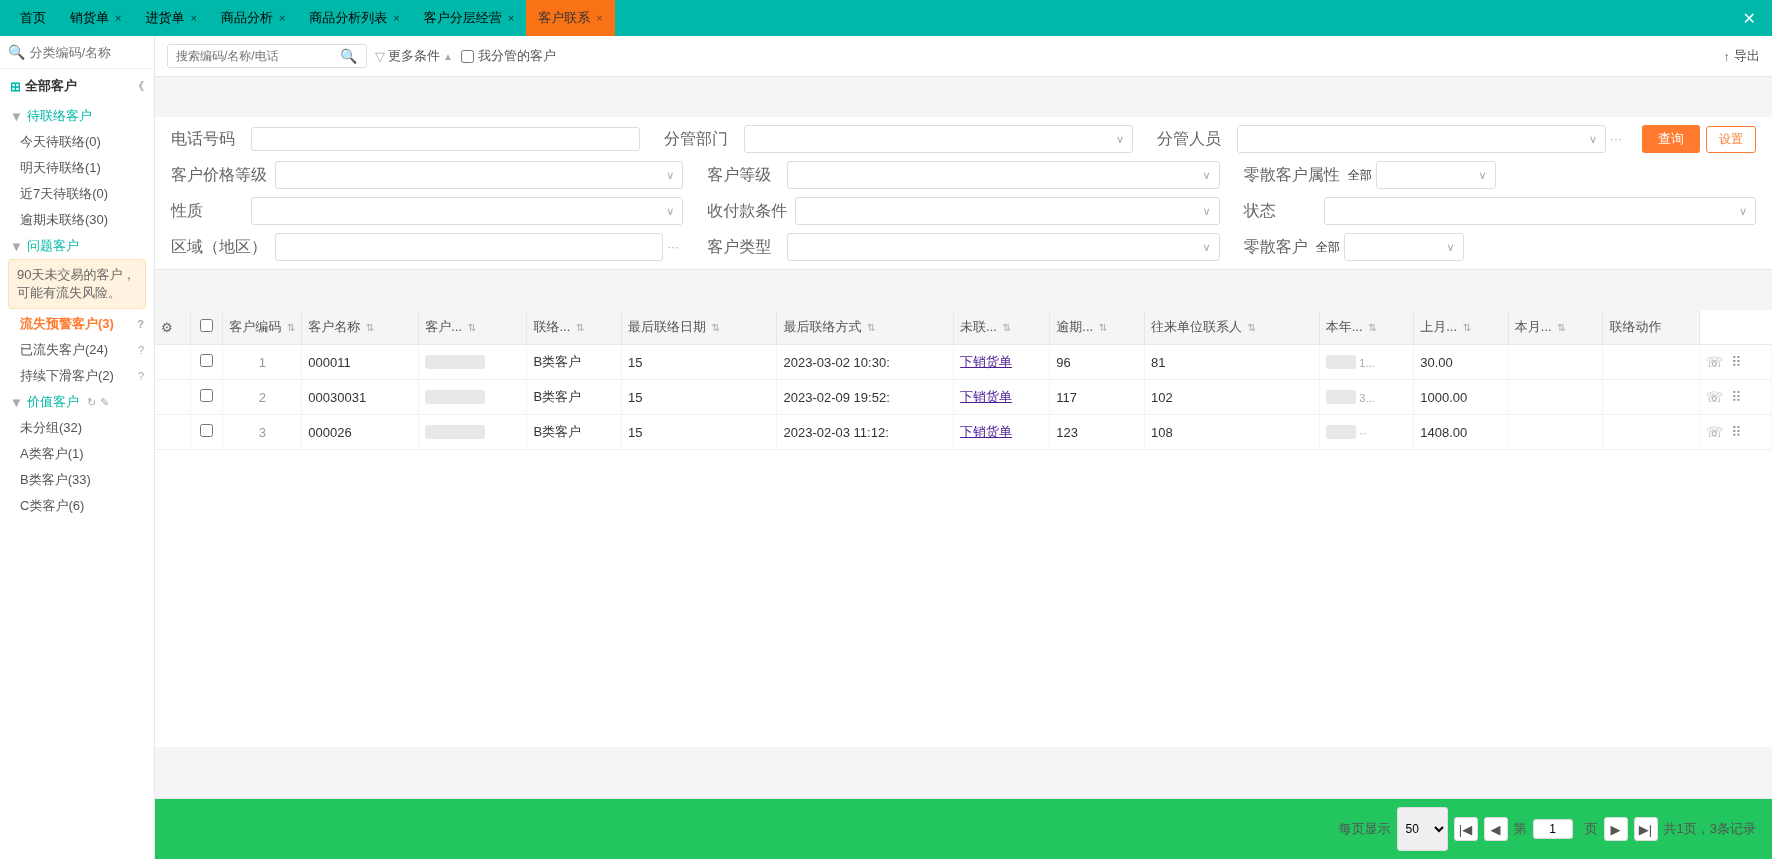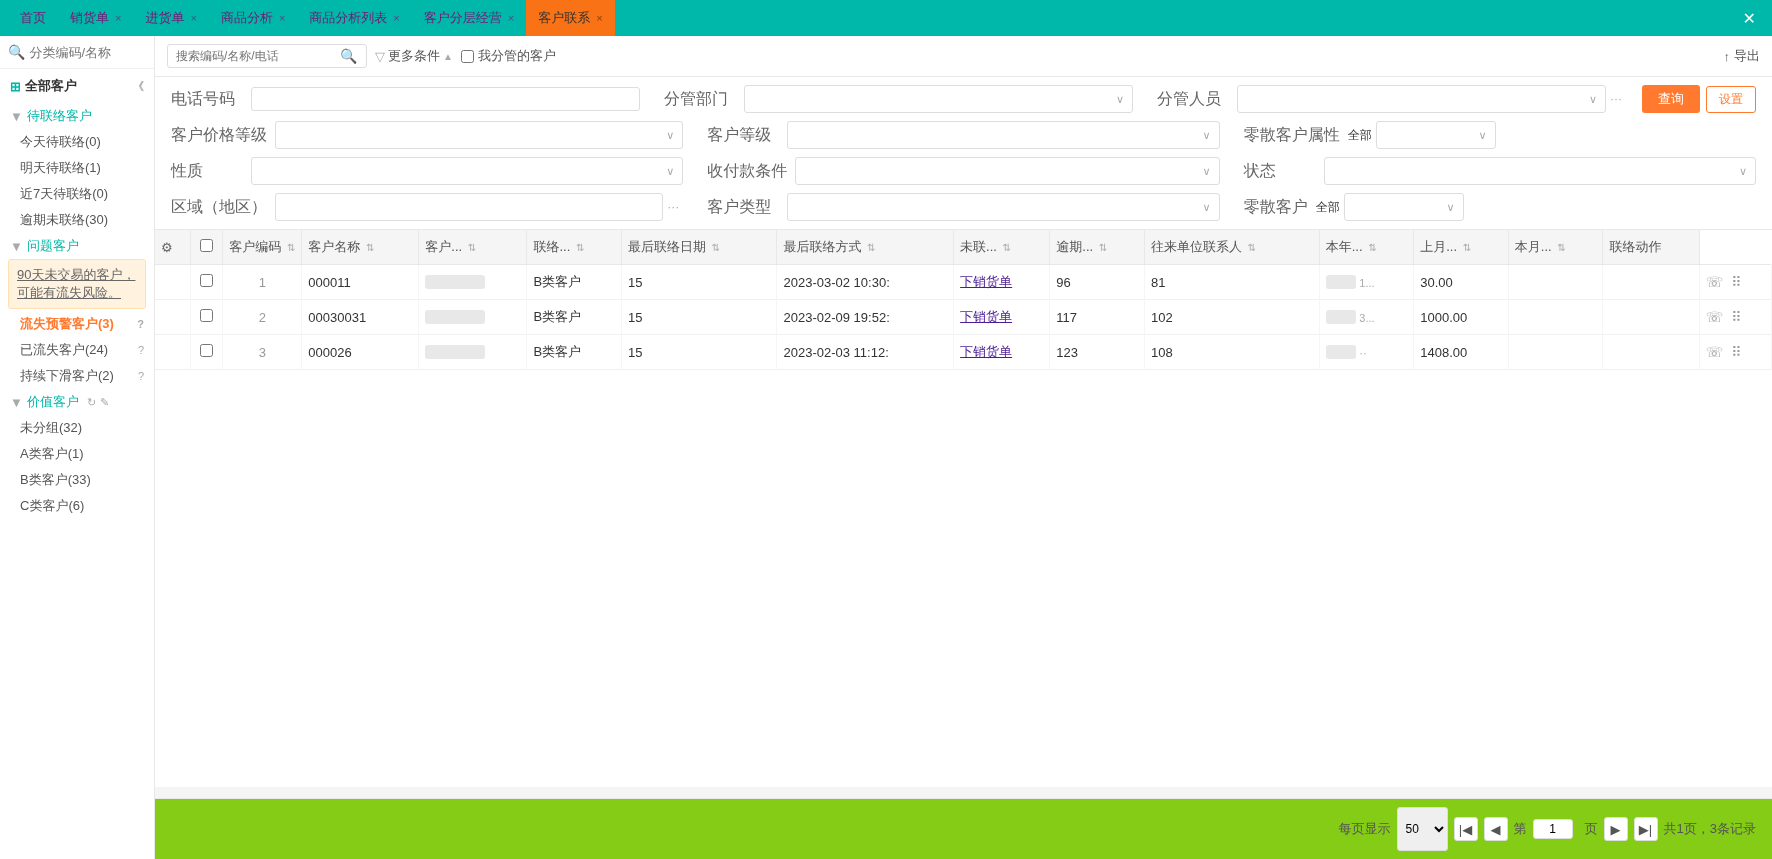--- a/index.html
+++ b/index.html
@@ -15,21 +15,21 @@
       color: #fff;
     }
     .top-nav .nav-item {
       padding: 0 12px;
       height: 36px;
       display: flex;
       align-items: center;
       cursor: pointer;
       white-space: nowrap;
       font-size: 13px;
-      color: #701a75;
+      color: #000000;
       position: relative;
     }
     .top-nav .nav-item.active {
       background: #f97316;
       color: #333;
     }
     .top-nav .nav-item .close-x {
       margin-left: 6px;
       font-size: 11px;
       opacity: 0.7;
@@ -114,30 +114,30 @@
     .sidebar-item .help-icon { color: #aaa; font-size: 11px; }
     .sidebar-section-warn {
       margin: 0 8px 2px;
       padding: 6px 8px;
       background: #fff3e0;
       border: 1px solid #ffe0b2;
       border-radius: 3px;
       font-size: 11px;
       color: #666;
       line-height: 1.4;
-      text-decoration: underline;
     }
 
     
     .content-area {
       flex: 1;
       display: flex;
       flex-direction: column;
       overflow: hidden;
       background: #f5f5f5;
+      gap: 40px;
     }
 
     
     .toolbar {
       background: #fff;
       border-bottom: 1px solid #e8e8e8;
       padding: 8px 12px;
       display: flex;
       align-items: center;
       gap: 8px;
@@ -339,21 +339,21 @@
     }
     .action-icons span { font-size: 14px; }
     .settings-icon-cell { color: #666; cursor: pointer; }
 
     
     .pagination {
       display: flex;
       align-items: center;
       justify-content: flex-end;
       padding: 8px 16px;
-      background: #84cc16;
+      background: #22c55e;
       border-top: 1px solid #e8e8e8;
       gap: 6px;
       font-size: 12px;
       color: #555;
       margin-top: 11px;
     }
     .pagination select {
       border: 1px solid #ddd;
       border-radius: 3px;
       padding: 13px 4px;

